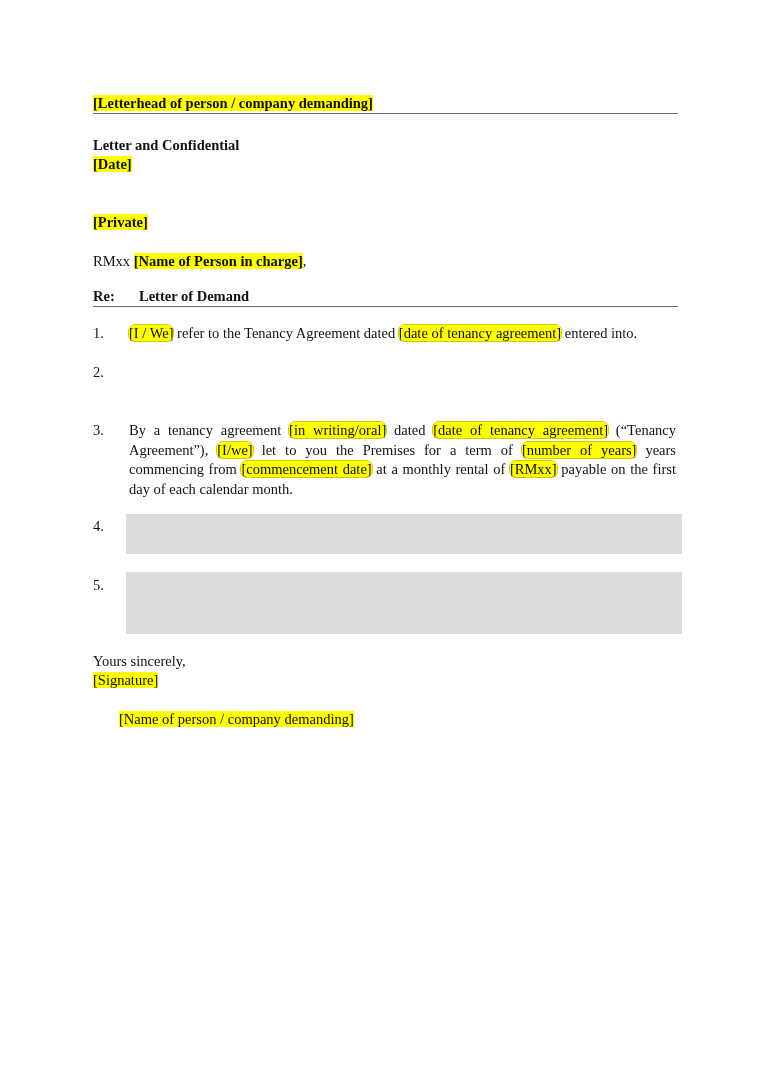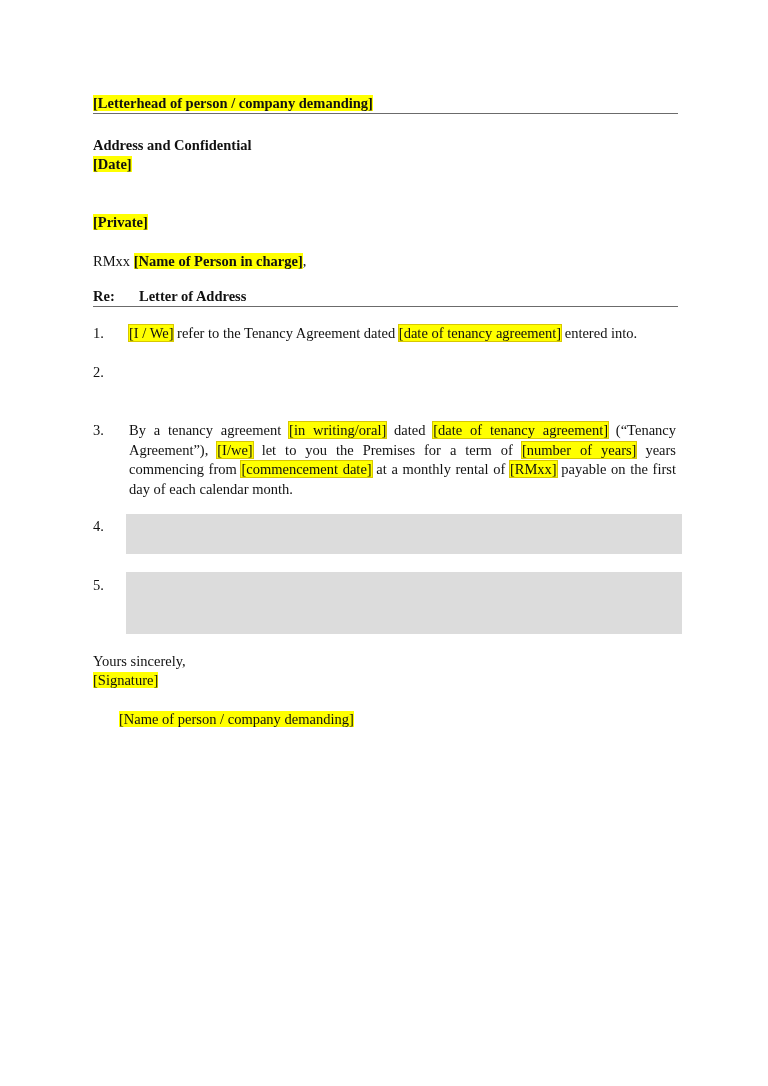--- a/index.html
+++ b/index.html
@@ -29,20 +29,21 @@
       line-height: 19px;
       white-space: nowrap;
     }
     .bold { font-weight: bold; }
     .hl {
       background: #ffff00;
     }
     .hl-box {
       background: #ffff00;
       outline: 1px solid #d8c800;
+      border-radius: 6px;
     }
     .rule {
       position: absolute;
       left: 93px;
       width: 585px;
       height: 0;
       border-top: 1.5px solid #6b6b6b;
     }
     .num {
       position: absolute;
@@ -69,35 +70,35 @@
 </head>
 <body>
 
 <div class="page">
 
   <div class="line bold" style="top:94px;">
     <span class="hl">[Letterhead of person / company demanding]</span>
   </div>
   <div class="rule" style="top:113px;"></div>
 
-  <div class="line bold" style="top:136px;">Address and Confidential</div>
+  <div class="line bold" style="top:136px;">Letter and Confidential</div>
   <div class="line bold" style="top:155px;">
     <span class="hl">[Date]</span>
   </div>
 
   <div class="line bold" style="top:213px;">
     <span class="hl">[Private]</span>
   </div>
 
   <div class="line" style="top:252px;">
     <span>RMxx </span><span class="hl bold">[Name of Person in charge]</span><span>,</span>
   </div>
 
   <div class="line bold" style="top:287px;">
-    <span style="display:inline-block;width:46px;">Re:</span><span>Letter of Address</span>
+    <span style="display:inline-block;width:46px;">Re:</span><span>Letter of Demand</span>
   </div>
   <div class="rule" style="top:306px;"></div>
 
   <div class="num" style="top:324px;">1.</div>
   <div class="para" style="top:324px;">
     <span class="hl-box">[I / We]</span><span> refer to the Tenancy Agreement dated </span><span class="hl-box">[date of tenancy agreement]</span><span> entered into.</span>
   </div>
 
   <div class="num" style="top:363px;">2.</div>
 

